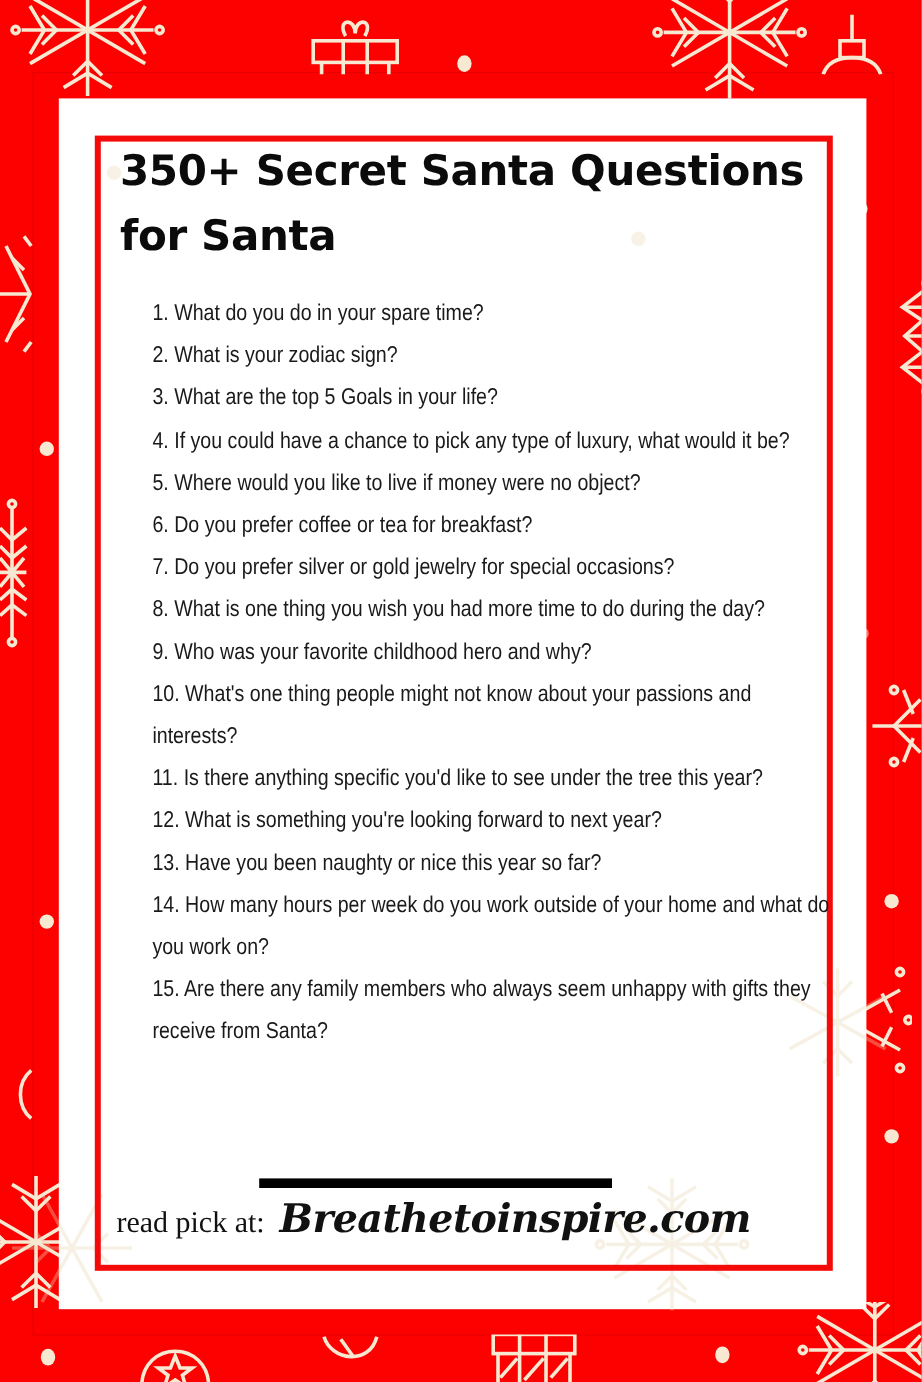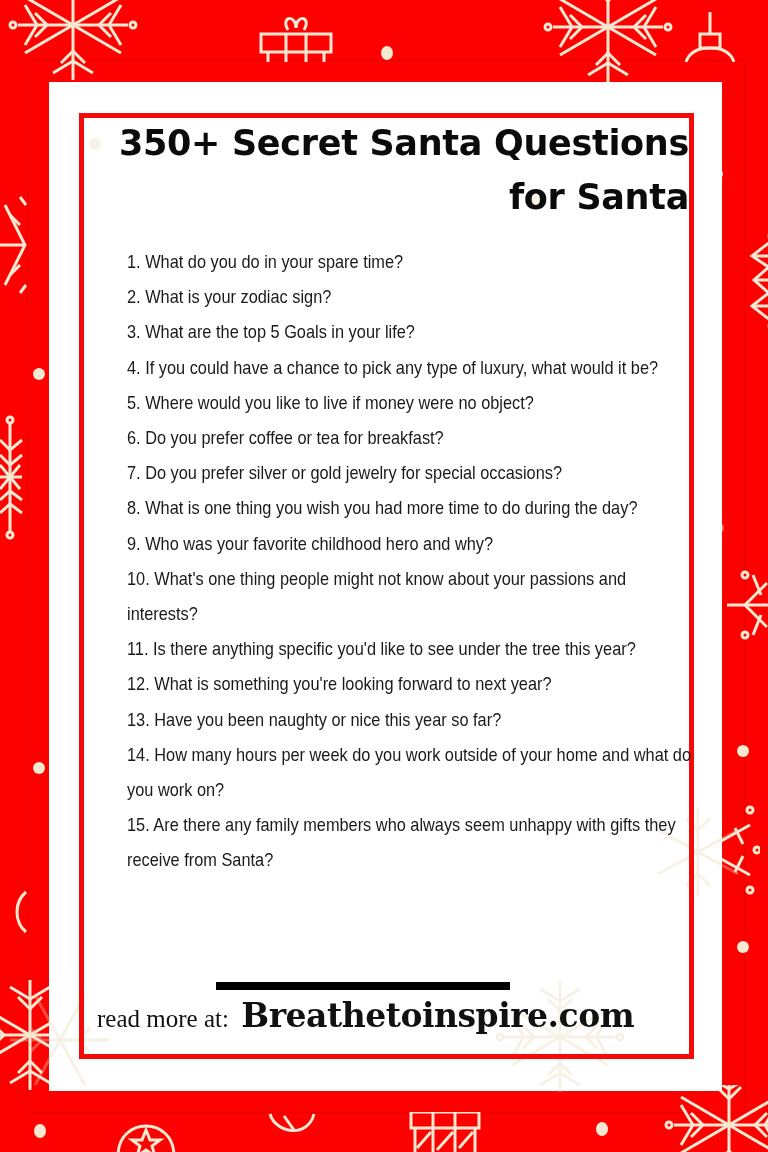--- a/index.html
+++ b/index.html
@@ -4,27 +4,27 @@
 <style>
   html, body { margin: 0; padding: 0; }
   body { width: 768px; height: 1152px; overflow: hidden; background: #fd0000; position: relative; font-family: "Liberation Sans", sans-serif; }
   .bg { position: absolute; inset: 0; background: #fd0000; }
   .bg-panel { position: absolute; left: 27px; top: 60px; width: 718px; height: 1053px; border: 1px solid #e80000; box-sizing: border-box; }
   .deco { position: absolute; }
   .deco svg { display: block; }
   .dot { position: absolute; border-radius: 50%; background: #f7e8d2; }
   .card { position: absolute; left: 49px; top: 82px; width: 673px; height: 1009px; background: #ffffff; }
   .frame { position: absolute; left: 79px; top: 113px; width: 615px; height: 946px; border: 5px solid #f50a0a; box-sizing: border-box; }
-  .title { position: absolute; left: 84px; top: 116px; width: 605px; text-align: right; font-family: "DejaVu Sans", sans-serif; font-weight: bold; font-size: 35px; line-height: 54px; color: #0b0b0b; letter-spacing: -0.3px; }
+  .title { position: absolute; left: 100px; top: 116px; width: 605px; text-align: left; font-family: "DejaVu Sans", sans-serif; font-weight: bold; font-size: 35px; line-height: 54px; color: #0b0b0b; letter-spacing: -0.3px; }
   .qlist { position: absolute; left: 111px; top: 228px; width: 570px; margin: 16px; padding: 0; list-style: none; }
   .qlist li { font-family: "Liberation Sans", sans-serif; font-stretch: condensed; font-size: 19px; line-height: 35.2px; color: #1a1a1a; transform-origin: left center; transform: scaleX(0.86); width: 663px; white-space: normal; }
   .divider { position: absolute; left: 216px; top: 982px; width: 294px; height: 8px; background: #000; }
   .footer { position: absolute; left: 97px; top: 996px; width: 600px; height: 48px; white-space: nowrap; }
   .footer .lbl { font-family: "Liberation Serif", serif; font-size: 25px; color: #111; vertical-align: baseline; }
-  .footer .site { font-family: "DejaVu Serif", serif; font-weight: bold; font-size: 33px; color: #111; margin-left: 8px; letter-spacing: -0.5px; vertical-align: baseline; }
+  .footer .site { font-family: "DejaVu Serif", serif; font-weight: bold; font-size: 33px; color: #111; margin-left: 8px; letter-spacing: -0.5px; vertical-align: baseline; font-style: italic; }
   .faint { opacity: 0.35; }
 </style>
 </head>
 <body>
 
 <div class="bg"></div>
 <div class="bg-panel"></div>
 
 <div class="deco" style="left:8px;top:-40px;">
   <svg width="130" height="130" viewBox="-65 -65 130 130" stroke="#f7e8d2" stroke-width="3" fill="none">
@@ -236,15 +236,15 @@
   <li>11. Is there anything specific you'd like to see under the tree this year?</li>
   <li>12. What is something you're looking forward to next year?</li>
   <li>13. Have you been naughty or nice this year so far?</li>
   <li>14. How many hours per week do you work outside of your home and what do you work on?</li>
   <li>15. Are there any family members who always seem unhappy with gifts they receive from Santa?</li>
 </ul>
 
 <div class="divider"></div>
 
 <div class="footer">
-  <span class="lbl">read more at:</span>
+  <span class="lbl">read pick at:</span>
   <span class="site">Breathetoinspire.com</span>
 </div>
 
 </body></html>

